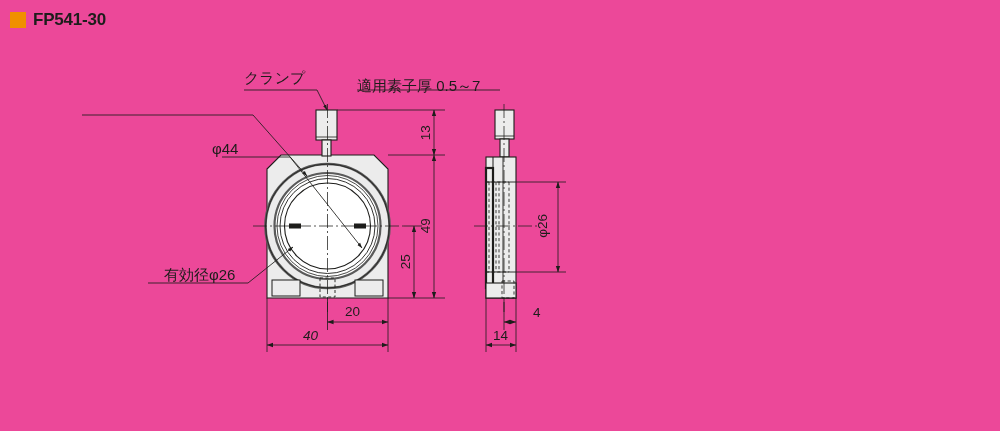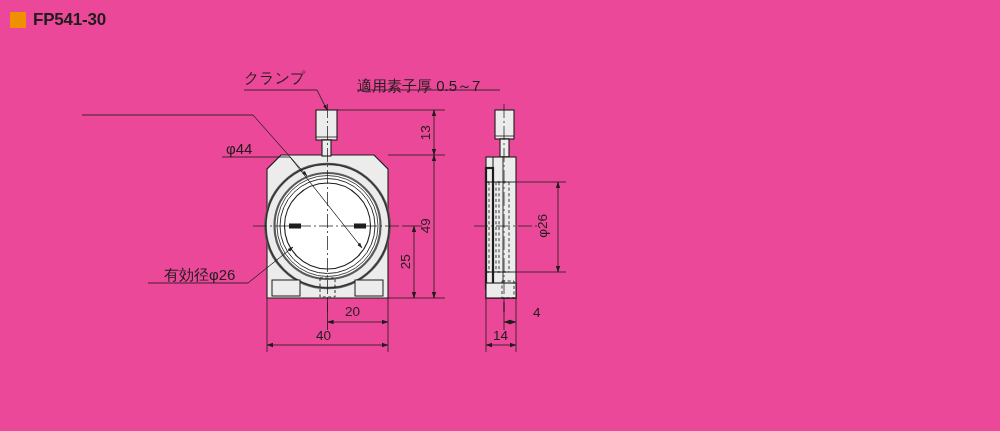--- a/index.html
+++ b/index.html
@@ -219,33 +219,33 @@
       </g>
 
     </g>
   </svg>
 
 
   <div class="anno anno-jp" style="left:244px; top:70px;">クランプ</div>
 
   <div class="anno anno-jp" style="left:357px; top:78px;">適用素子厚 0.5～7</div>
 
-  <div class="anno anno-jp" style="left:226px; top:141px;">φ44</div>
+  <div class="anno anno-jp" style="left:212px; top:141px;">φ44</div>
 
   <div class="anno anno-jp" style="left:164px; top:267px;">有効径φ26</div>
 
   <div class="dim-txt dim-rot" style="left:414px; top:126px; width:24px; text-align:center;">13</div>
 
   <div class="dim-txt dim-rot" style="left:414px; top:219px; width:24px; text-align:center;">49</div>
 
   <div class="dim-txt dim-rot" style="left:394px; top:255px; width:24px; text-align:center;">25</div>
 
   <div class="dim-txt" style="left:345px; top:305px;">20</div>
 
-  <div class="dim-txt" style="left:316px; top:329px;">40</div>
+  <div class="dim-txt" style="left:303px; top:329px;font-style:italic;">40</div>
 
   <div class="dim-txt dim-rot" style="left:526px; top:219px; width:34px; text-align:center;">φ26</div>
 
   <div class="dim-txt" style="left:493px; top:329px;">14</div>
 
   <div class="dim-txt" style="left:533px; top:306px;">4</div>
 
 </div>
 
 </body></html>

